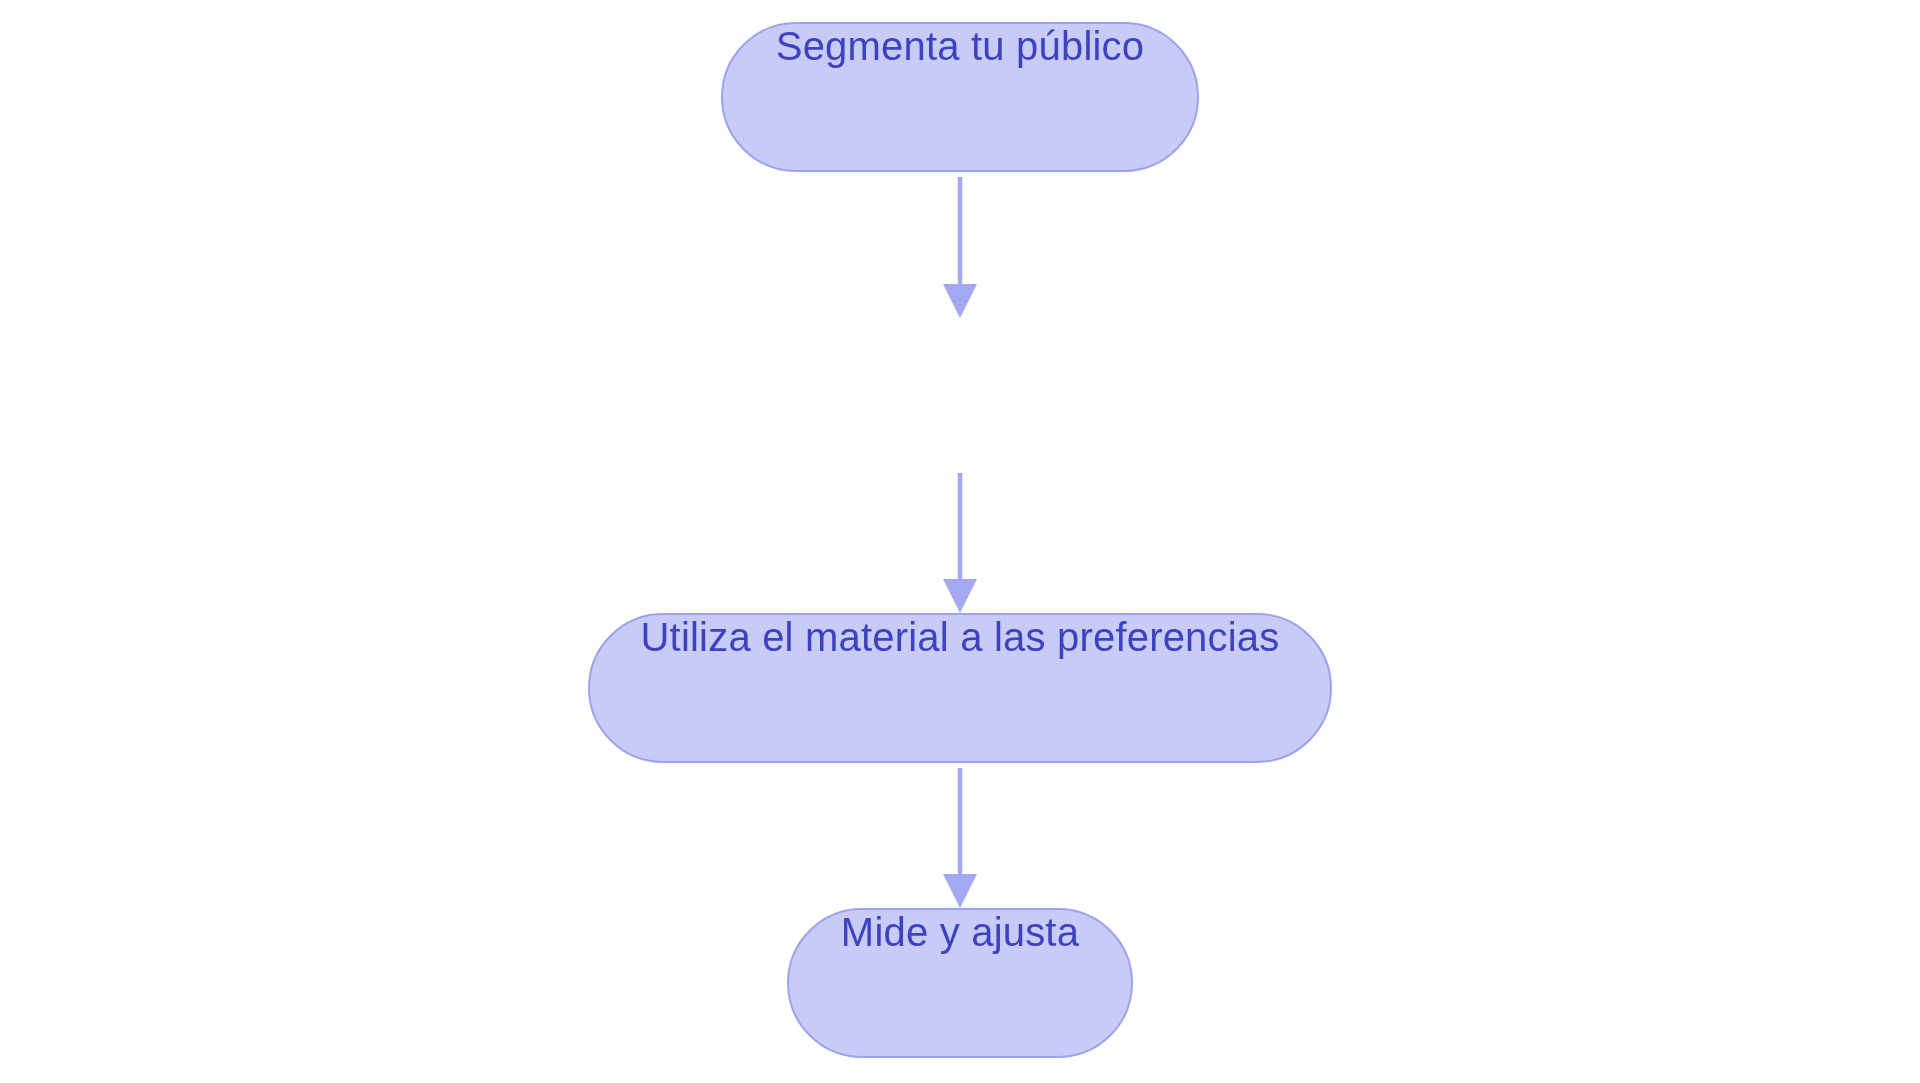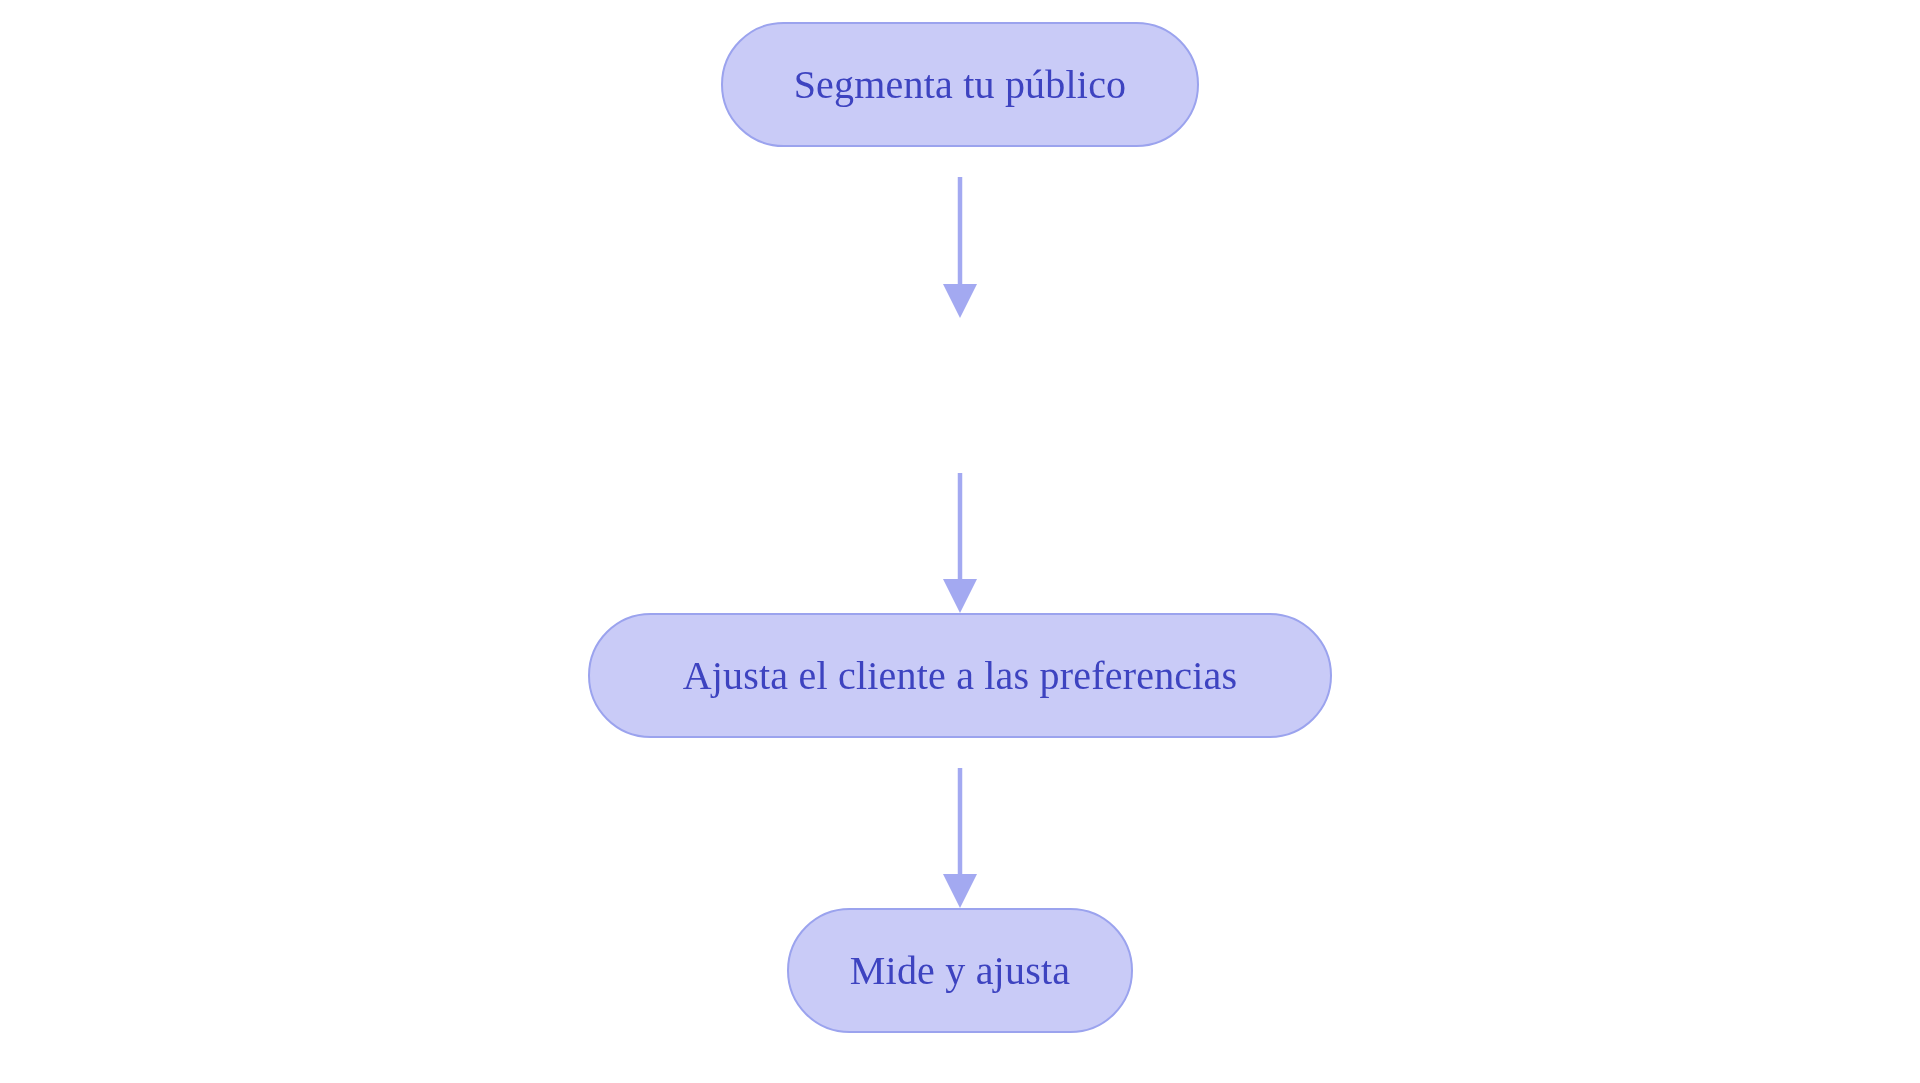--- a/index.html
+++ b/index.html
@@ -11,29 +11,28 @@
     width: 1920px;
     height: 1083px;
     background: var(--background, #ffffff);
     overflow: hidden;
     font-family: "Liberation Sans", sans-serif;
   }
   .node {
     position: absolute;
     left: 50%;
     transform: translateX(-50%);
-    height: 125px;
+    height: 150px;
     border-radius: 78px;
     background: var(--node-fill, #c9cbf7);
     border: 2px solid var(--node-border, #9ba3ee);
     box-sizing: border-box;
     display: flex;
-    align-items: center;
+    align-items: flex-start;
     justify-content: center;
-    font-family: Liberation Serif, serif;
   }
   .node-label {
     font-size: 40px;
     letter-spacing: 0.2px;
     color: var(--text-color, #3d43c0);
     white-space: nowrap;
   }
   .node-1 { top: 22px;  width: 478px; }
   .node-2 { top: 318px; width: 600px; }
   .node-3 { top: 613px; width: 744px; }
@@ -65,21 +64,21 @@
     <polygon points="3,107 37,107 20,141"></polygon>
   </svg>
 
 
   <svg class="arrow arrow-2" width="40" height="140" viewBox="0 0 40 140" xmlns="http://www.w3.org/2000/svg">
     <line x1="20" y1="0" x2="20" y2="108"></line>
     <polygon points="3,106 37,106 20,140"></polygon>
   </svg>
 
   <div class="node node-3">
-    <span class="node-label">Ajusta el cliente a las preferencias</span>
+    <span class="node-label">Utiliza el material a las preferencias</span>
   </div>
 
   <svg class="arrow arrow-3" width="40" height="140" viewBox="0 0 40 140" xmlns="http://www.w3.org/2000/svg">
     <line x1="20" y1="0" x2="20" y2="108"></line>
     <polygon points="3,106 37,106 20,140"></polygon>
   </svg>
 
   <div class="node node-4">
     <span class="node-label">Mide y ajusta</span>
   </div>

